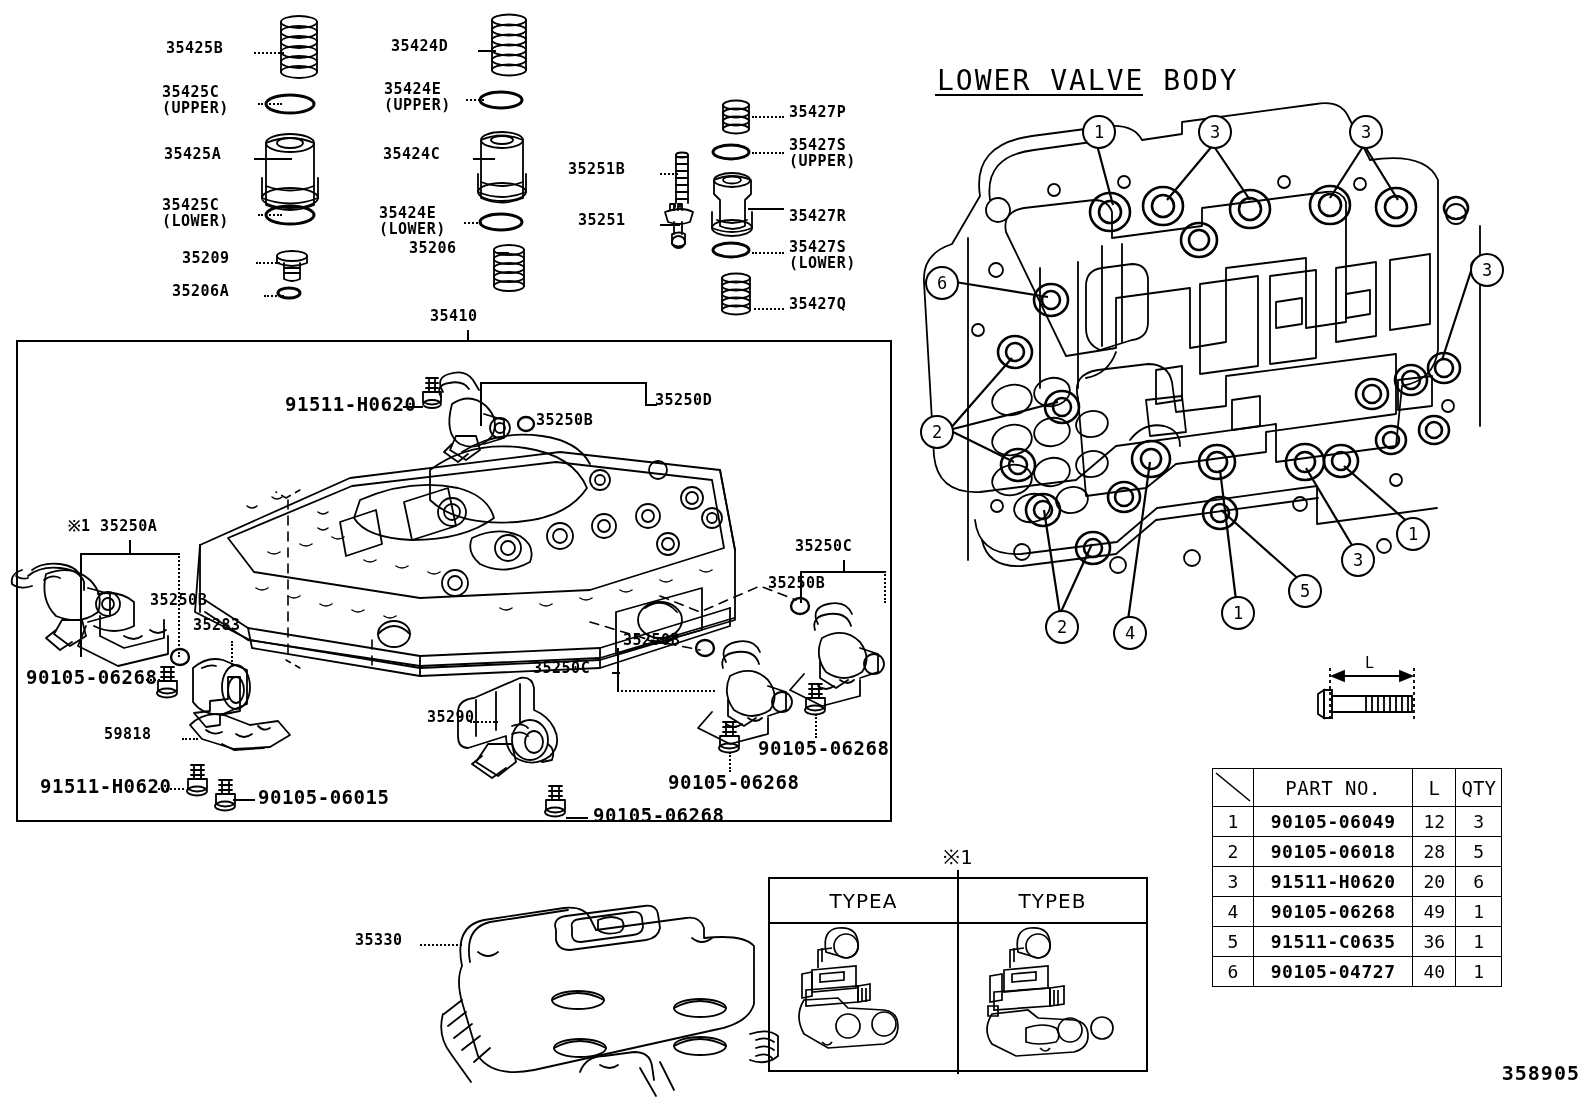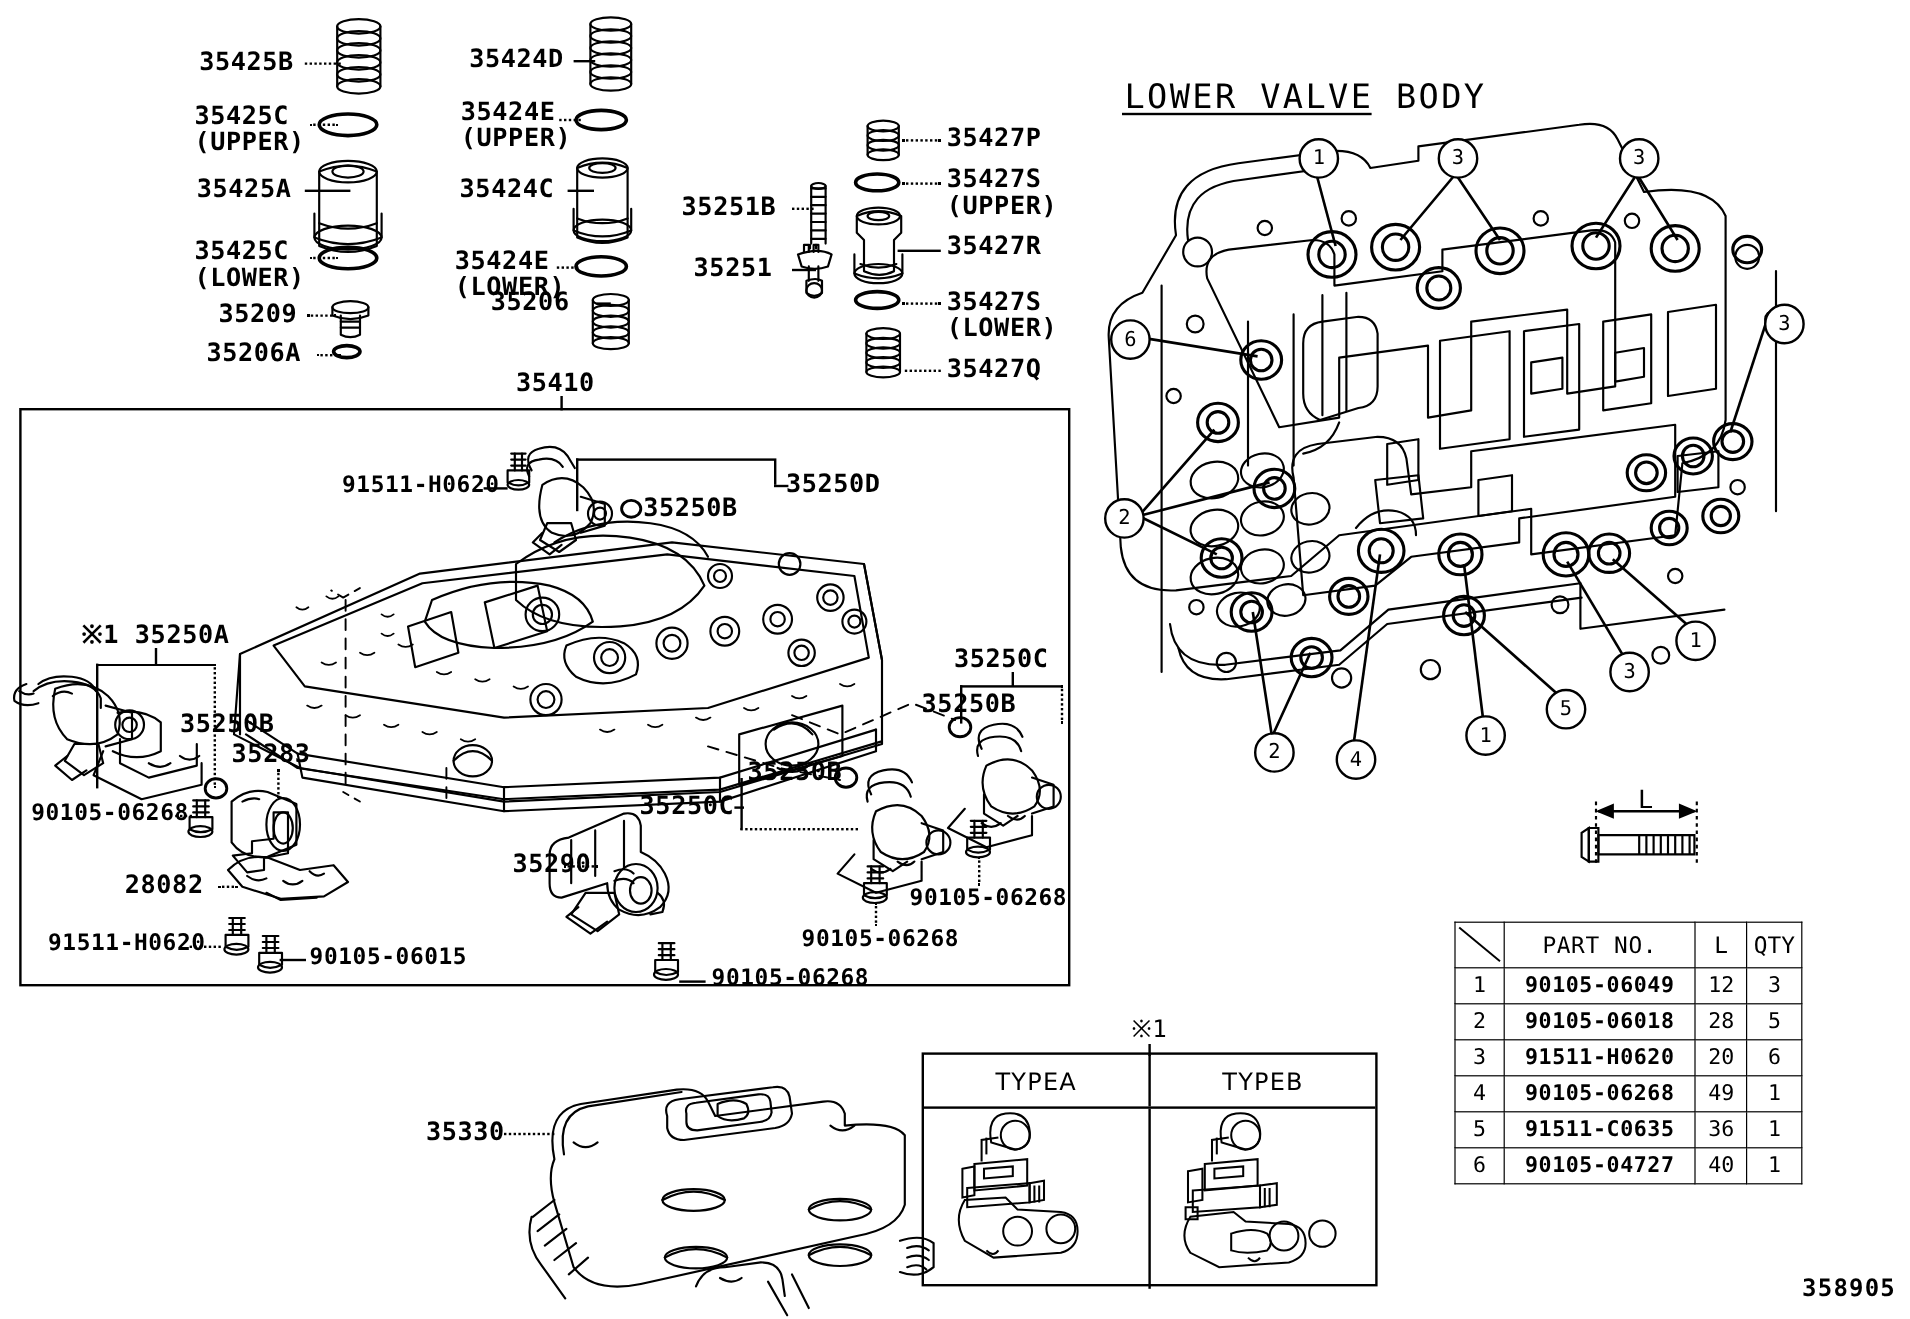--- a/index.html
+++ b/index.html
@@ -1,20 +1,20 @@
 <!DOCTYPE html>
 <html><head>
 <meta charset="utf-8">
 <style>
   html,body{margin:0;padding:0;background:#fff;}
   body{width:1592px;height:1099px;position:relative;overflow:hidden;
        font-family:"DejaVu Sans Mono","Liberation Mono",monospace;color:#000;}
   #root{position:absolute;left:0;top:0;width:1592px;height:1099px;}
   .lbl{position:absolute;font-family:"DejaVu Sans Mono","Liberation Mono",monospace;
-       font-weight:bold;font-size:21px;letter-spacing:0.5px;white-space:pre;line-height:1.08;}
+       font-weight:bold;font-size:15px;letter-spacing:0.5px;white-space:pre;line-height:1.08;}
   .lbl.sm{font-size:19px;}
   .two{line-height:1.05;}
   .leader{position:absolute;background:#000;height:1.6px;}
   .leaderdot{position:absolute;height:0;border-top:2px dotted #000;}
   .vline{position:absolute;background:#000;width:1.6px;}
   .box{position:absolute;border:2px solid #000;box-sizing:border-box;}
   .bracket{position:absolute;border:2px dotted #000;box-sizing:border-box;}
   svg{position:absolute;left:0;top:0;overflow:visible;}
   .bub{position:absolute;width:30px;height:30px;border:2.2px solid #000;border-radius:50%;
        background:#fff;display:flex;align-items:center;justify-content:center;
@@ -618,21 +618,21 @@
 
 <div class="lbl" style="left:578px;top:212px;">35251</div>
 <div class="leader" style="left:660px;top:224px;width:20px;"></div>
 
 <div class="lbl" style="left:789px;top:104px;">35427P</div>
 <div class="leaderdot" style="left:752px;top:116px;width:32px;"></div>
 
 <div class="lbl two" style="left:789px;top:138px;"><span>35427S</span><br><span class="thin">(UPPER)</span></div>
 <div class="leaderdot" style="left:752px;top:152px;width:32px;"></div>
 
-<div class="lbl" style="left:789px;top:194px;">35427R</div>
+<div class="lbl" style="left:789px;top:208px;">35427R</div>
 <div class="leader" style="left:748px;top:208px;width:36px;"></div>
 
 <div class="lbl two" style="left:789px;top:240px;"><span>35427S</span><br><span class="thin">(LOWER)</span></div>
 <div class="leaderdot" style="left:752px;top:252px;width:32px;"></div>
 
 <div class="lbl" style="left:789px;top:296px;">35427Q</div>
 <div class="leaderdot" style="left:754px;top:308px;width:30px;"></div>
 
 <div class="box" style="left:16px;top:340px;width:876px;height:482px;"></div>
 <div class="lbl" style="left:430px;top:308px;">35410</div>
@@ -652,21 +652,21 @@
 <div class="vline" style="left:129px;top:540px;height:14px;"></div>
 <div class="bracket" style="left:80px;top:553px;width:100px;height:104px;border-top-style:solid;border-left-style:solid;border-right-style:dotted;border-bottom:none;"></div>
 
 <div class="lbl" style="left:150px;top:592px;">35250B</div>
 <div class="lbl" style="left:193px;top:617px;">35283</div>
 <div class="leaderdot" style="left:231px;top:641px;width:0px;height:24px;border-left:2px dotted #000;border-top:none;"></div>
 
 <div class="lbl sm" style="left:26px;top:667px;">90105-06268</div>
 <div class="leaderdot" style="left:146px;top:679px;width:14px;"></div>
 
-<div class="lbl" style="left:104px;top:726px;">28082</div>
+<div class="lbl" style="left:104px;top:726px;">59818</div>
 <div class="leaderdot" style="left:182px;top:738px;width:16px;"></div>
 
 <div class="lbl sm" style="left:40px;top:776px;">91511-H0620</div>
 <div class="leaderdot" style="left:158px;top:788px;width:26px;"></div>
 
 <div class="lbl sm" style="left:258px;top:787px;">90105-06015</div>
 <div class="leader" style="left:233px;top:799px;width:22px;"></div>
 
 <div class="lbl" style="left:403px;top:709px;margin-left:24px;">35290</div>
 <div class="leaderdot" style="left:470px;top:721px;width:28px;"></div>

